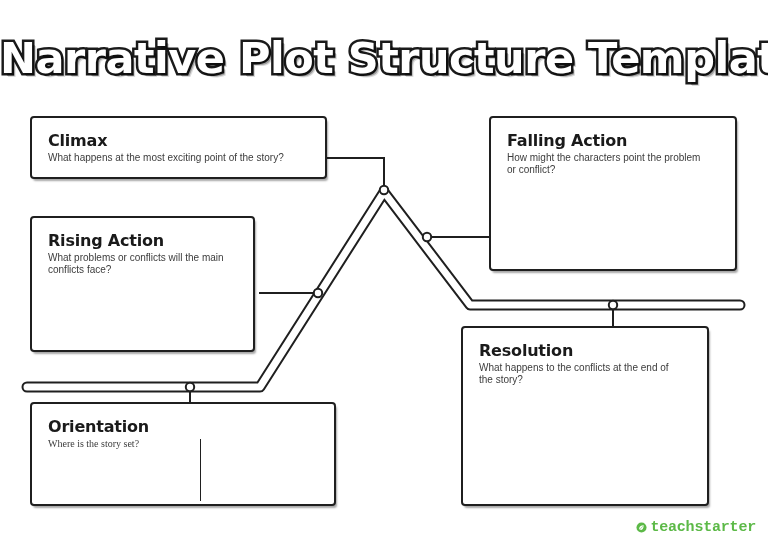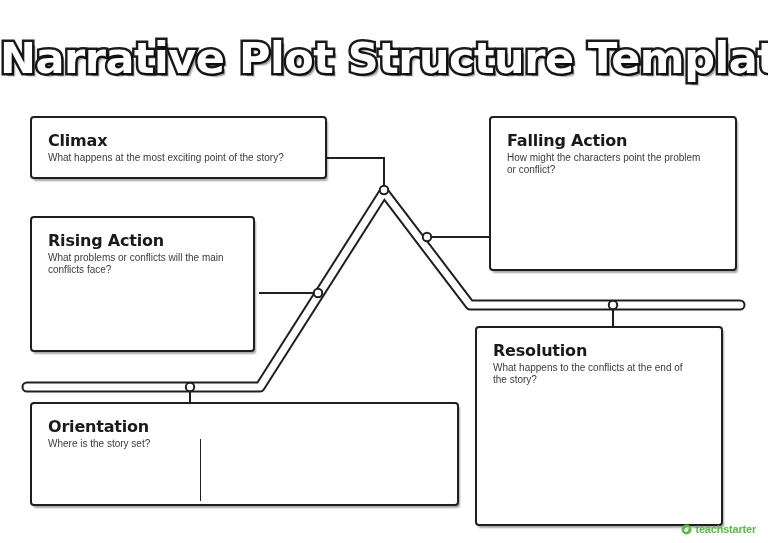--- a/index.html
+++ b/index.html
@@ -78,23 +78,23 @@
     font-size: 10px;
     color: #3c3c3c;
     line-height: 1.28;
     margin: 0;
     max-width: 95%;
   }
 
   
   #box-climax        { left: 30px;  top: 116px; width: 297px; height: 63px; }
   #box-rising-action { left: 30px;  top: 216px; width: 225px; height: 136px; }
-  #box-orientation   { left: 30px;  top: 402px; width: 429px; height: 104px; }
+  #box-orientation   { left: 30px;  top: 402px; width: 306px; height: 104px; }
   #box-falling-action{ left: 489px; top: 116px; width: 248px; height: 155px; }
-  #box-resolution    { left: 475px; top: 326px; width: 248px; height: 200px; }
+  #box-resolution    { left: 461px; top: 326px; width: 248px; height: 180px; }
 
   
   .orientation-cols {
     display: flex;
     align-items: flex-start;
   }
   .orientation-col-a {
     width: 152px;
     flex: 0 0 152px;
   }
@@ -102,40 +102,40 @@
     width: 0;
     flex: 0 0 0;
     border-left: 1.5px solid #1f1f1f;
     height: 62px;
     margin: 1px 22px 0 0;
   }
   .orientation-col-b {
     flex: 1 1 auto;
     padding-top: 12px;
   }
-  #box-orientation .box-prompt { max-width: 100%; }
+  #box-orientation .box-prompt { max-width: 100%; font-family: Liberation Serif, serif; }
 
   
   #logo {
     position: absolute;
     right: 12px;
     bottom: 8px;
     display: flex;
     align-items: center;
     gap: 3px;
     z-index: 4;
   }
   #logo-mark {
     width: 11px;
     height: 11px;
     flex: 0 0 11px;
   }
   #logo-text {
-    font-family: Liberation Sans, sans-serif;
-    font-size: 11px;
+    font-family: Liberation Mono, monospace;
+    font-size: 15px;
     font-weight: bold;
     color: #5cb947;
     letter-spacing: -0.2px;
     line-height: 1;
   }
 </style>
 </head>
 <body>
 
 <div id="page">

